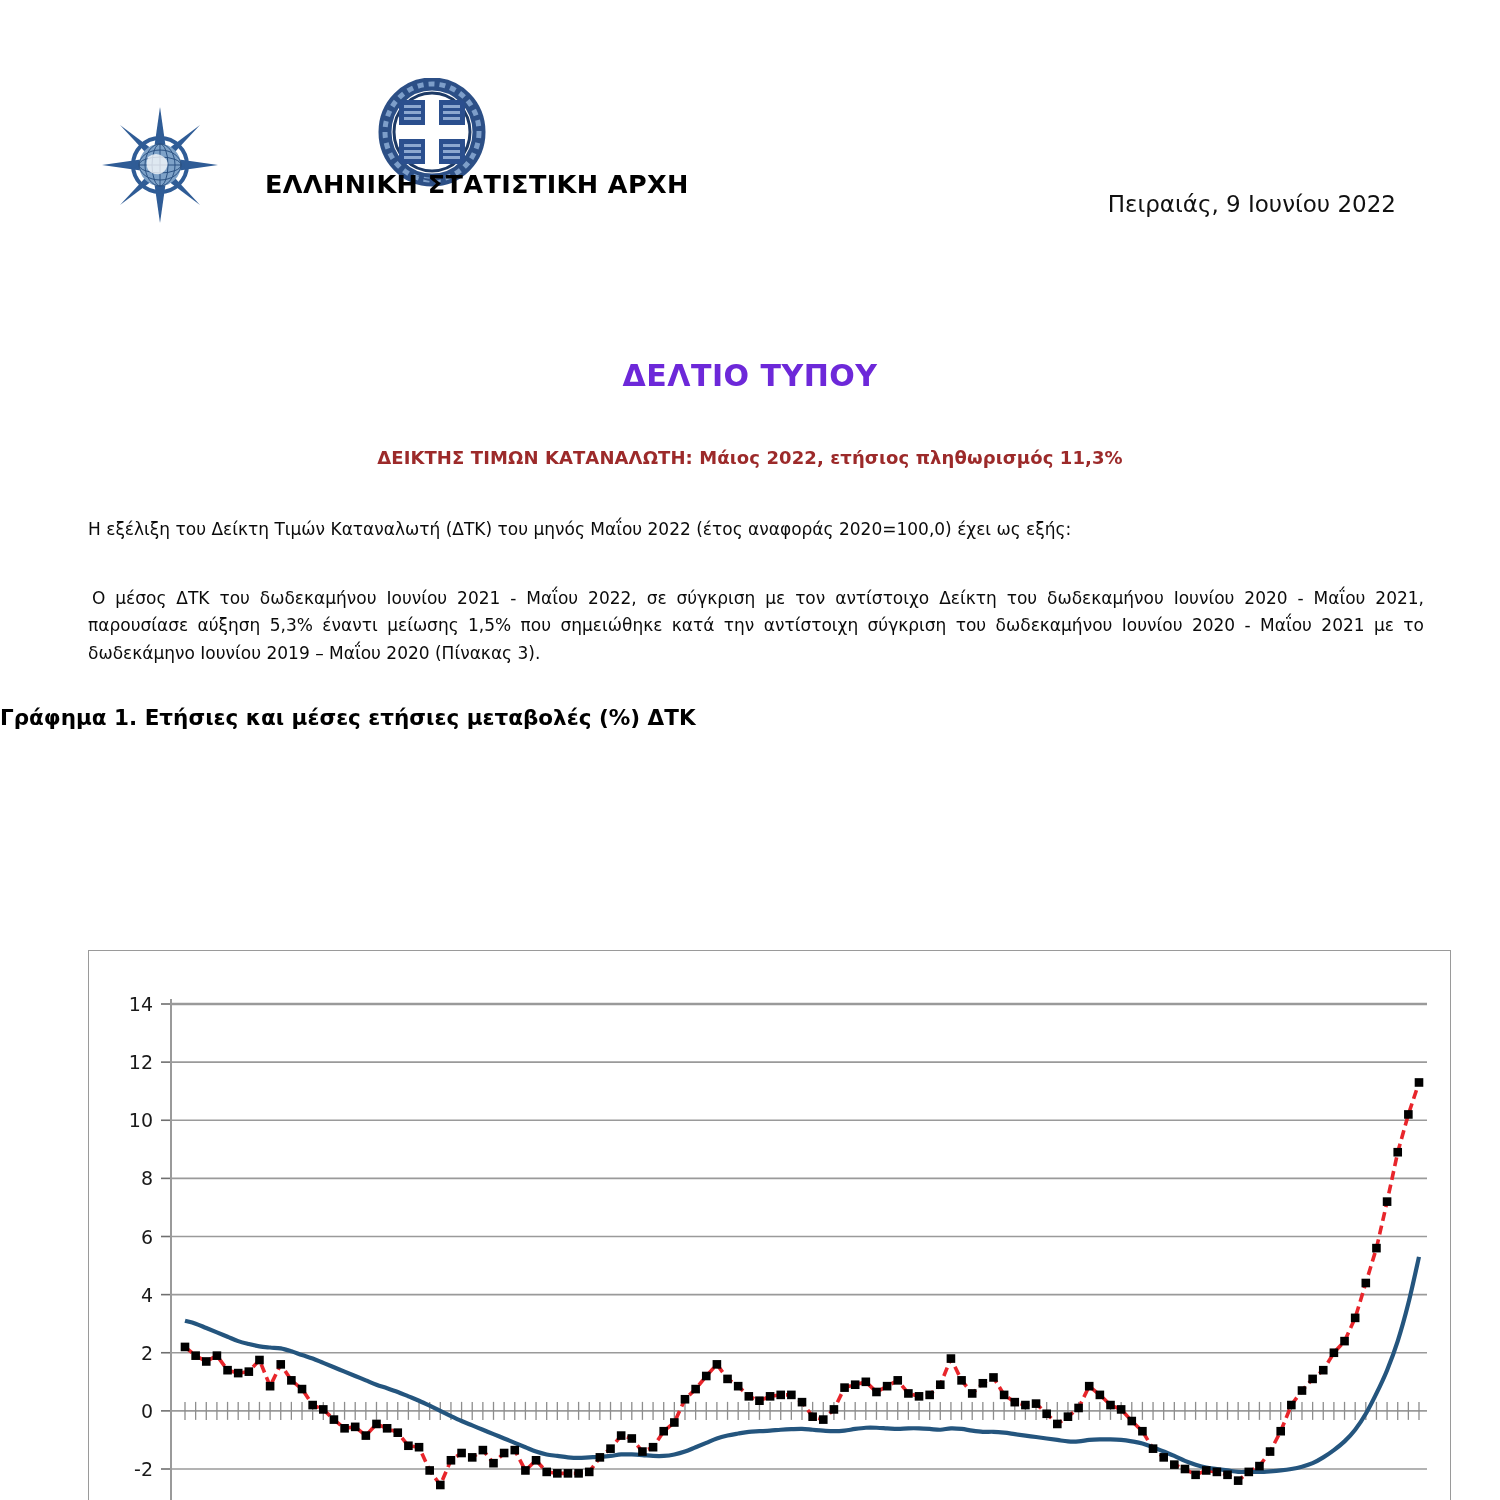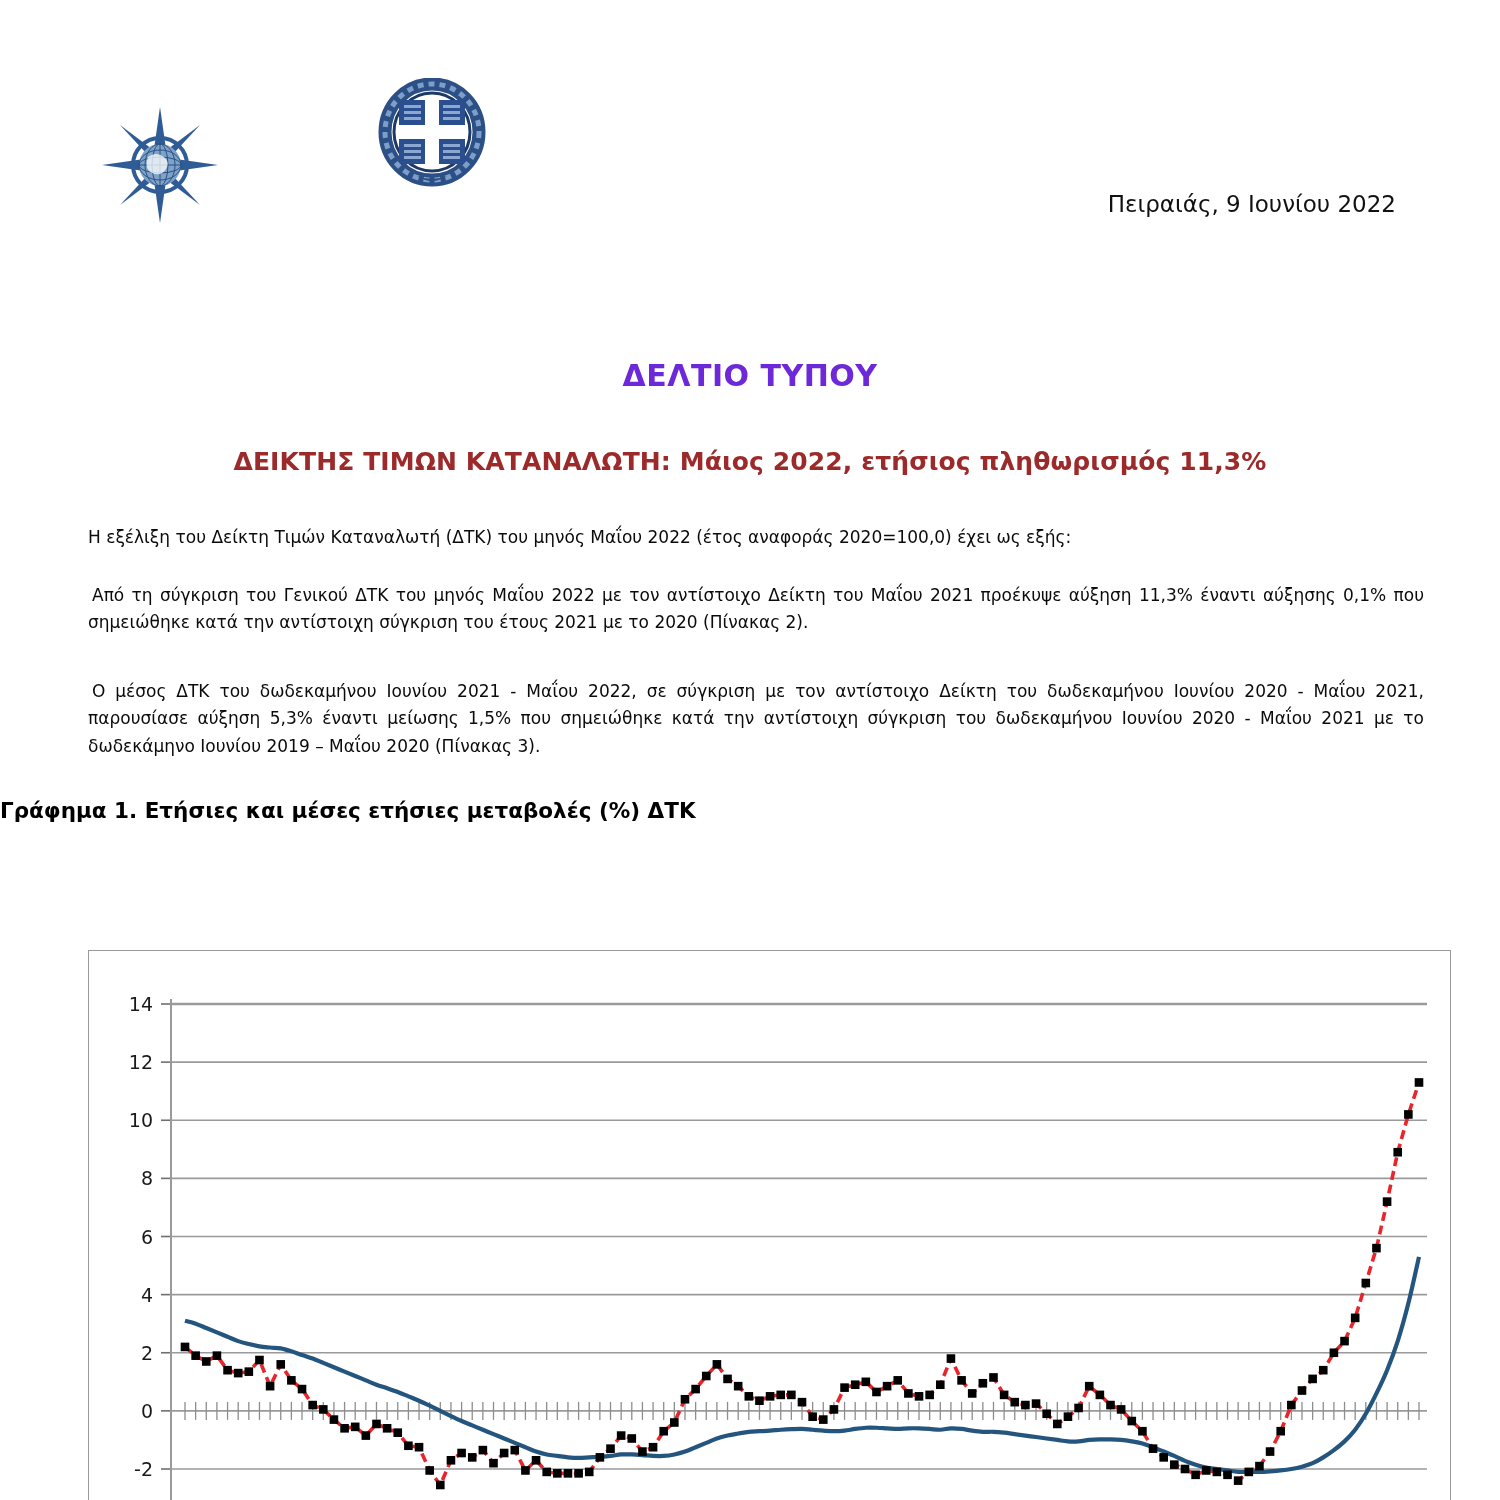--- a/index.html
+++ b/index.html
@@ -62,21 +62,21 @@
   .doc-title {
     text-align: center;
     font-size: 30px;
     font-weight: bold;
     letter-spacing: 0.5px;
     margin-top: 108px;
     color: #6d28d9;
   }
   .subtitle {
     text-align: center;
-    font-size: 25px;
+    font-size: 18px;
     font-weight: bold;
     color: #9c2a2a;
     margin-top: 54px;
     letter-spacing: 0.1px;
   }
 
   
   .body-wrap {
     margin: 0 auto;
     width: 1348px;
@@ -174,31 +174,31 @@
         <rect x="27" y="78" width="17" height="3"></rect>
         <rect x="66" y="66" width="17" height="3"></rect>
           <rect x="66" y="72" width="17" height="3"></rect>
         <rect x="66" y="78" width="17" height="3"></rect>
       </g>
       <path d="M40 98 q15 10 30 0 q-15 6 -30 0 z" fill="#2c4f86"></path>
     </g>
   </svg>
 
   <div class="org-names">
+    <div class="org-line">ΕΛΛΗΝΙΚΗ ΣΤΑΤΙΣΤΙΚΗ ΑΡΧΗ</div>
   </div>
 
   <div class="place-date">Πειραιάς, 9 Ιουνίου 2022</div>
 </div>
 
 <div class="doc-title">ΔΕΛΤΙΟ ΤΥΠΟΥ</div>
 <div class="subtitle">ΔΕΙΚΤΗΣ ΤΙΜΩΝ ΚΑΤΑΝΑΛΩΤΗ: Μάιος 2022, ετήσιος πληθωρισμός 11,3%</div>
 
 <div class="body-wrap">
   <p class="para intro">Η εξέλιξη του Δείκτη Τιμών Καταναλωτή (ΔΤΚ) του μηνός Μαΐου 2022 (έτος αναφοράς 2020=100,0) έχει ως εξής:</p>
-  <p class="para p1">Από τη σύγκριση του Γενικού ΔΤΚ του μηνός Μαΐου 2022 με τον αντίστοιχο Δείκτη του Μαΐου 2021 προέκυψε αύξηση 11,3% έναντι αύξησης 0,1% που σημειώθηκε κατά την αντίστοιχη σύγκριση του έτους 2021 με το 2020 (Πίνακας 2).</p>
   <p class="para p3">Ο μέσος ΔΤΚ του δωδεκαμήνου Ιουνίου 2021 - Μαΐου 2022, σε σύγκριση με τον αντίστοιχο Δείκτη του δωδεκαμήνου Ιουνίου 2020 - Μαΐου 2021, παρουσίασε αύξηση 5,3% έναντι μείωσης 1,5% που σημειώθηκε κατά την αντίστοιχη σύγκριση του δωδεκαμήνου Ιουνίου 2020 - Μαΐου 2021 με το δωδεκάμηνο Ιουνίου 2019 – Μαΐου 2020 (Πίνακας 3).</p>
 </div>
 
 <div class="chart-title">Γράφημα 1. Ετήσιες και μέσες ετήσιες μεταβολές (%) ΔΤΚ</div>
 
 <div class="chart-frame">
   <svg class="chart-svg" id="cpi-chart" width="1361" height="598" viewBox="0 0 1361 598">
     <g id="grid-layer">
         <line x1="82" x2="1338" y1="53" y2="53" stroke="#9a9a9a" stroke-width="2.4"></line>
         <line x1="82" x2="1338" y1="111.125" y2="111.125" stroke="#9a9a9a" stroke-width="1.6"></line>

